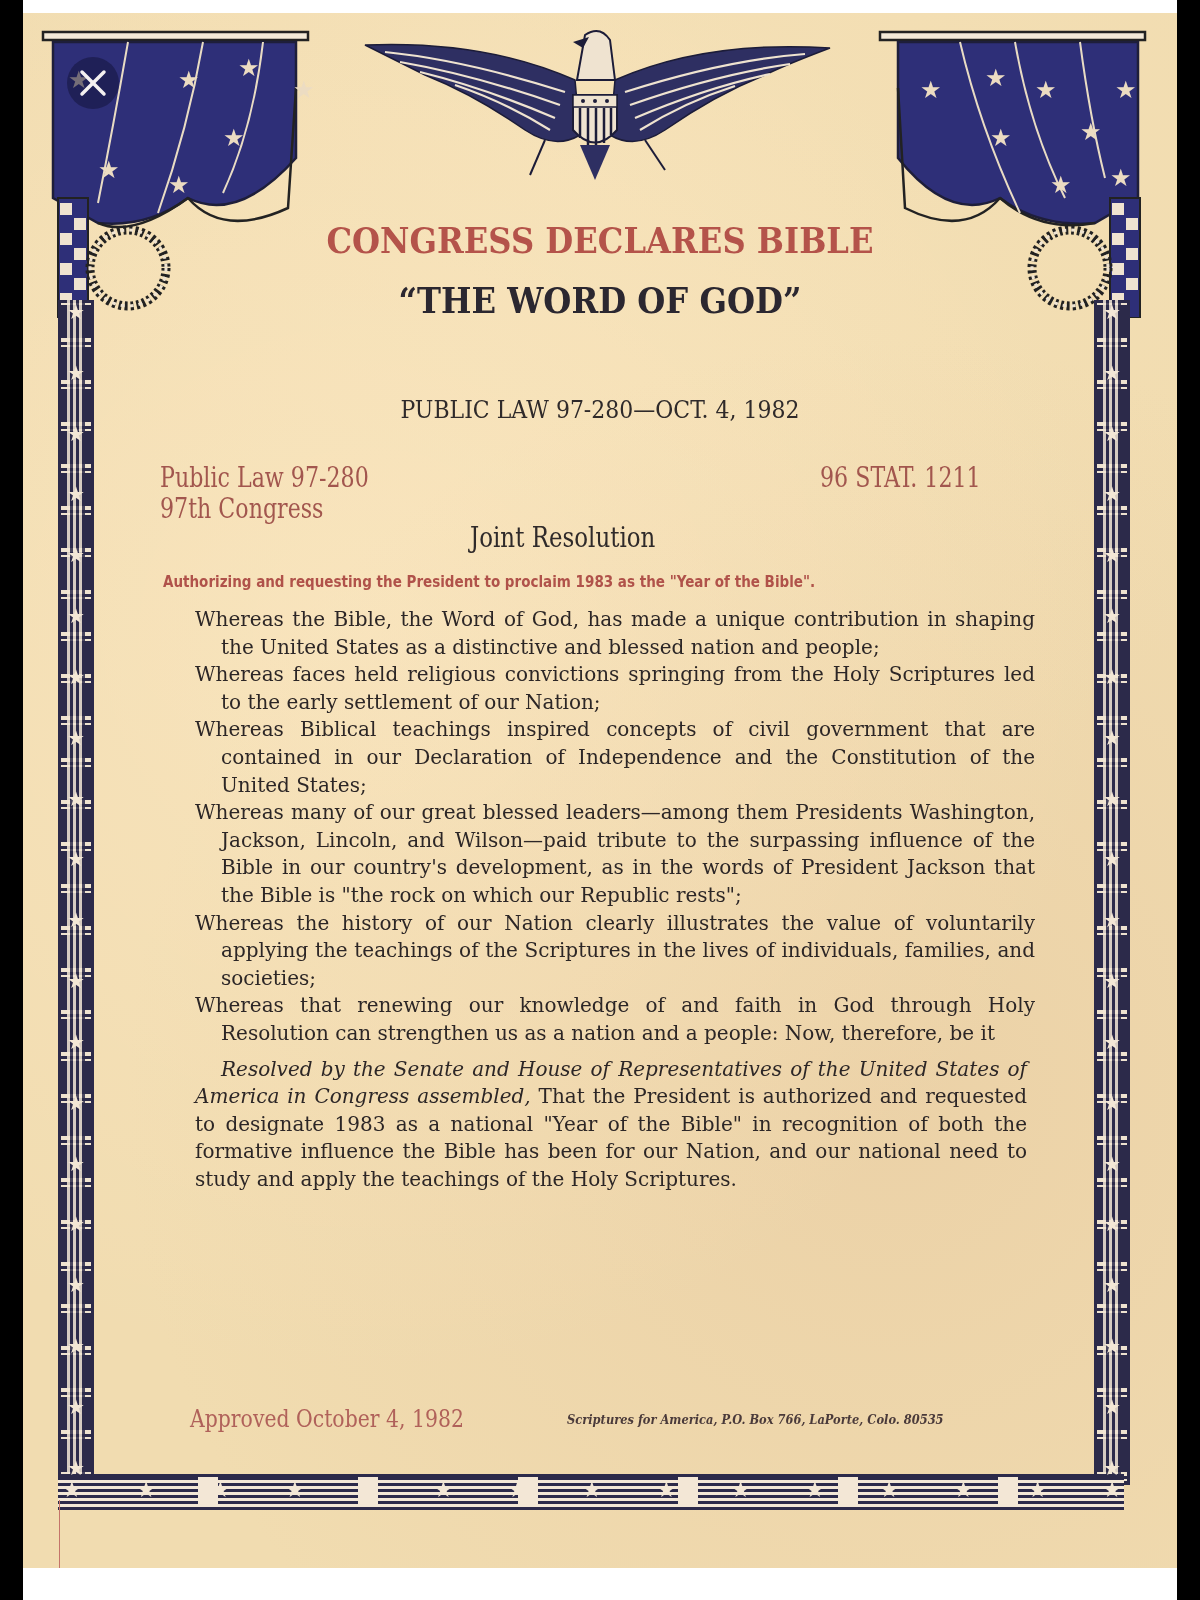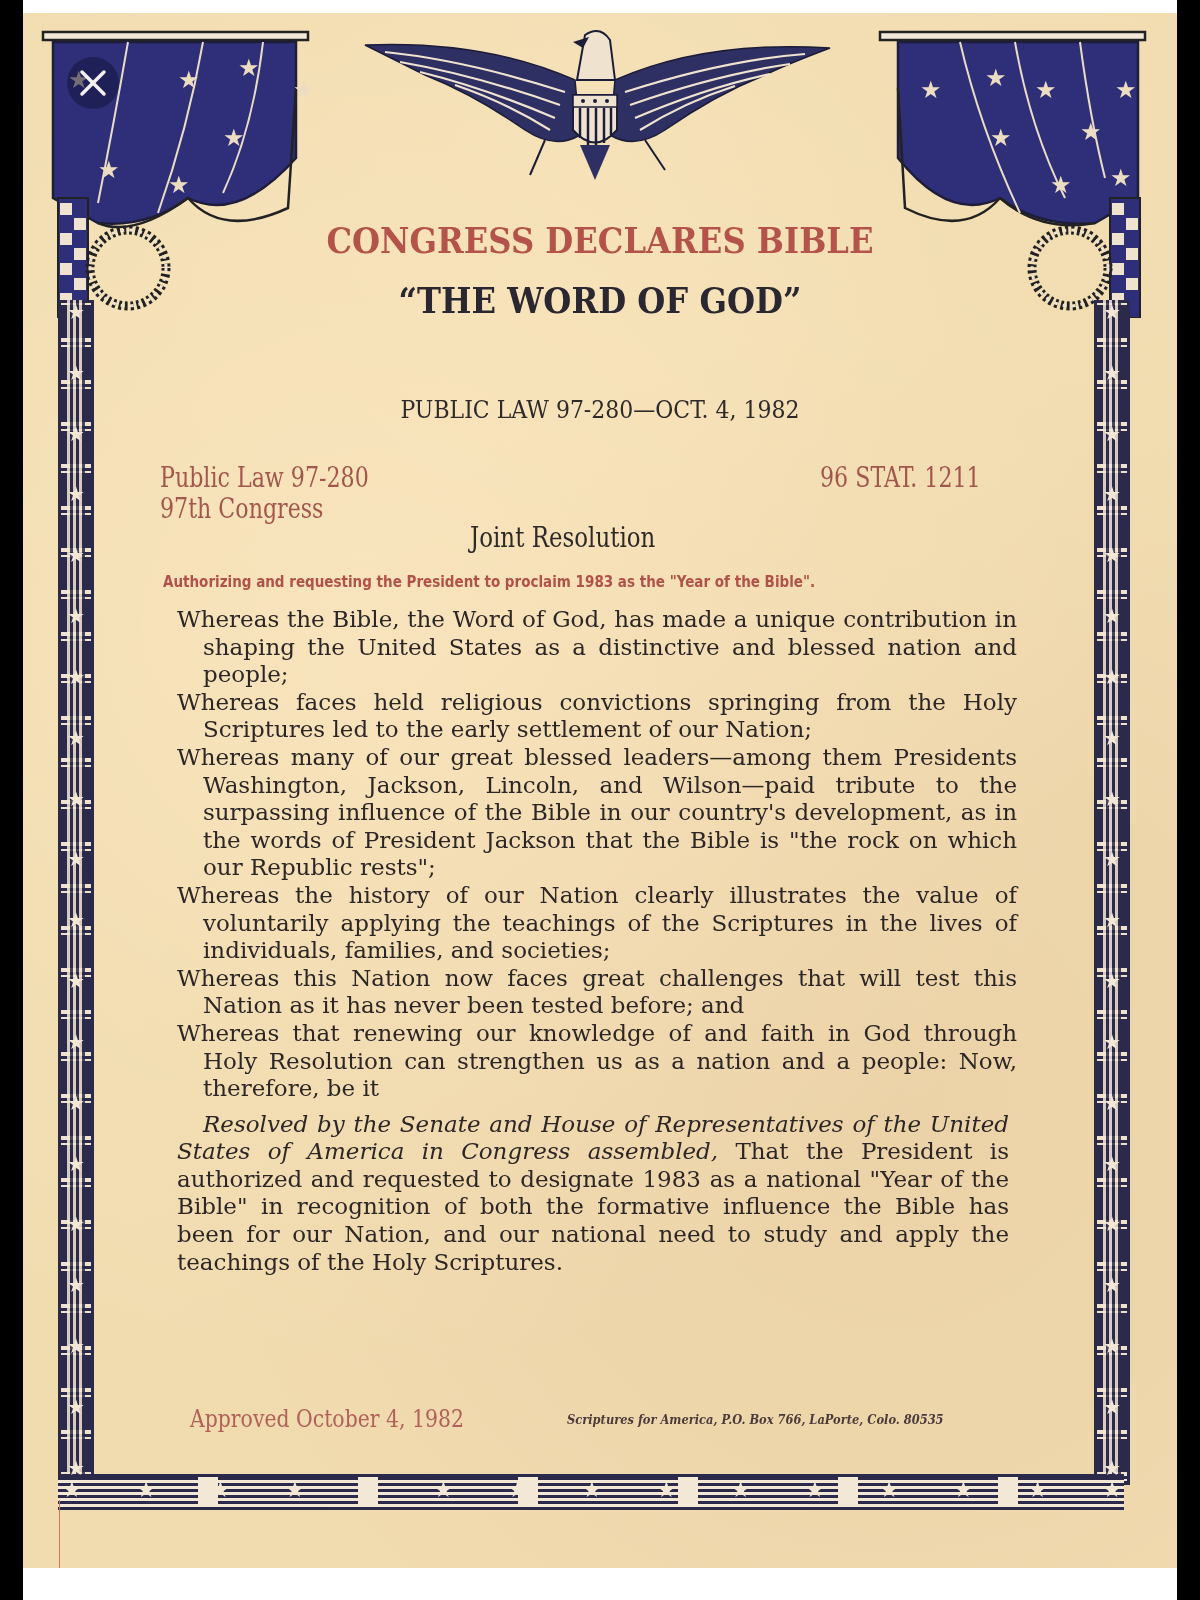--- a/index.html
+++ b/index.html
@@ -76,22 +76,22 @@
   }
   .jr {
     position: absolute; left: 470px; top: 522px; font-size: 27px; color: #2f2a2a;
     font-family: "DejaVu Serif", serif; transform-origin: left top; transform: scaleX(0.85);
   }
   .authorizing {
     position: absolute; left: 163px; top: 573px; font-size: 15px; color: #b0524a; font-weight: bold;
     font-family: "DejaVu Sans", sans-serif; transform-origin: left top; transform: scaleX(0.9); white-space: nowrap;
   }
   .body-text {
-    position: absolute; left: 177px; top: 606px; width: 840px;
-    font-family: "DejaVu Serif", serif; font-size: 23px; line-height: 27.6px; color: #2c2626;
+    position: absolute; left: 195px; top: 606px; width: 840px;
+    font-family: "DejaVu Serif", serif; font-size: 20px; line-height: 27.6px; color: #2c2626;
     text-align: justify;
   }
   .whereas { margin: 0; padding-left: 26px; text-indent: -26px; }
   .resolved { margin: 8px 8px 0 0; text-indent: 26px; }
   .resolved em { font-style: italic; }
   .approved {
     position: absolute; left: 190px; top: 1405px; font-size: 24px; color: #b0615a;
     font-family: "DejaVu Serif", serif; transform-origin: left top; transform: scaleX(0.85);
   }
   .publisher {
@@ -289,21 +289,21 @@
   <div>Public Law 97-280</div>
   <div>97th Congress</div>
 </div>
 <div class="pl-right">96 STAT. 1211</div>
 <div class="jr">Joint Resolution</div>
 <div class="authorizing">Authorizing and requesting the President to proclaim 1983 as the "Year of the Bible".</div>
 
 <div class="body-text">
   <p class="whereas">Whereas the Bible, the Word of God, has made a unique contribution in shaping the United States as a distinctive and blessed nation and people;</p>
   <p class="whereas">Whereas faces held religious convictions springing from the Holy Scriptures led to the early settlement of our Nation;</p>
+  <p class="whereas">Whereas Biblical teachings inspired concepts of civil government that are contained in our Declaration of Independence and the Constitution of the United States;</p>
   <p class="whereas">Whereas many of our great blessed leaders—among them Presidents Washington, Jackson, Lincoln, and Wilson—paid tribute to the surpassing influence of the Bible in our country's development, as in the words of President Jackson that the Bible is "the rock on which our Republic rests";</p>
   <p class="whereas">Whereas the history of our Nation clearly illustrates the value of voluntarily applying the teachings of the Scriptures in the lives of individuals, families, and societies;</p>
-  <p class="whereas">Whereas this Nation now faces great challenges that will test this Nation as it has never been tested before; and</p>
   <p class="whereas">Whereas that renewing our knowledge of and faith in God through Holy Resolution can strengthen us as a nation and a people: Now, therefore, be it</p>
   <p class="resolved"><em>Resolved by the Senate and House of Representatives of the United States of America in Congress assembled,</em><span> That the President is authorized and requested to designate 1983 as a national "Year of the Bible" in recognition of both the formative influence the Bible has been for our Nation, and our national need to study and apply the teachings of the Holy Scriptures.</span></p>
 </div>
 
 <div class="approved">Approved October 4, 1982</div>
 <div class="publisher">Scriptures for America, P.O. Box 766, LaPorte, Colo. 80535</div>
 
 </body></html>

